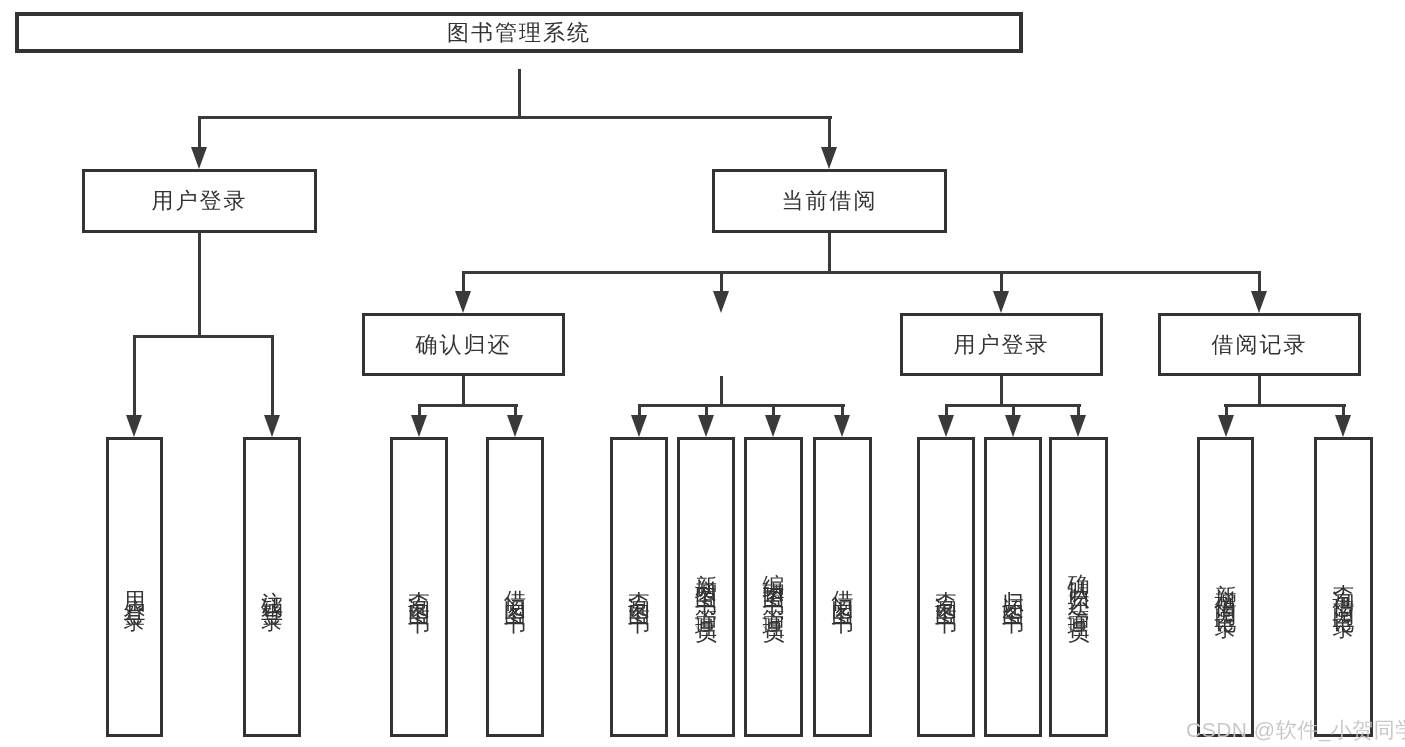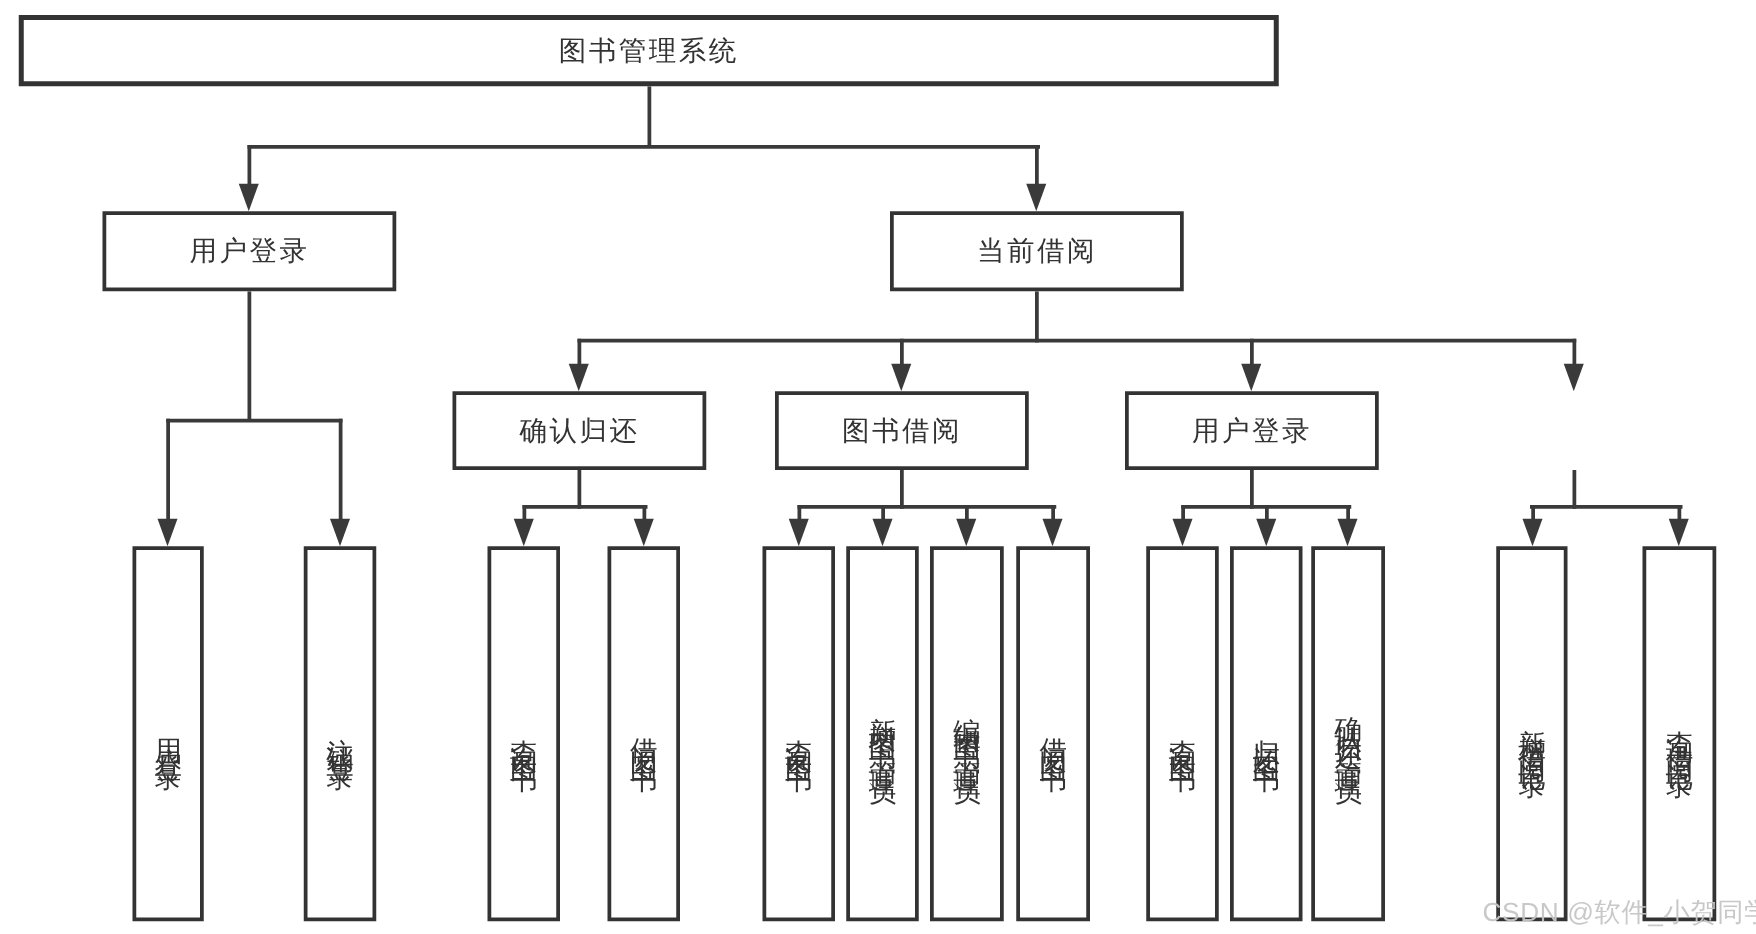--- a/index.html
+++ b/index.html
@@ -126,28 +126,28 @@
   <div class="vl" style="left:1077px; top:404px; height:14px;"></div>
   <div class="arrow" style="left:1070px; top:415px;"></div>
 
   <div class="vl" style="left:1258px; top:376px; height:31px;"></div>
   <div class="hl" style="left:1224px; top:404px; width:122px;"></div>
   <div class="vl" style="left:1225px; top:404px; height:14px;"></div>
   <div class="arrow" style="left:1218px; top:415px;"></div>
   <div class="vl" style="left:1342px; top:404px; height:14px;"></div>
   <div class="arrow" style="left:1335px; top:415px;"></div>
 
-  <div class="box root" style="left:15px; top:12px; width:1008px; height:57px;">图书管理系统</div>
+  <div class="box root" style="left:15px; top:12px; width:1008px; height:41px;">图书管理系统</div>
 
   <div class="box" style="left:82px; top:169px; width:235px; height:64px;">用户登录</div>
   <div class="box" style="left:712px; top:169px; width:235px; height:64px;">当前借阅</div>
 
   <div class="box" style="left:362px; top:313px; width:203px; height:63px;">确认归还</div>
-  <div class="box" style="left:620px; top:313px; width:203px; height:63px;">图书借阅</div>
   <div class="box" style="left:900px; top:313px; width:203px; height:63px;">用户登录</div>
+  <div class="box" style="left:1158px; top:313px; width:203px; height:63px;">借阅记录</div>
 
   <div class="vbox" style="left:106px; width:57px;">
     <span class="vtext">用户登录</span>
   </div>
   <div class="vbox" style="left:243px;">
     <span class="vtext">注销登录</span>
   </div>
 
   <div class="vbox" style="left:390px;">
     <span class="vtext">查询图书</span>

